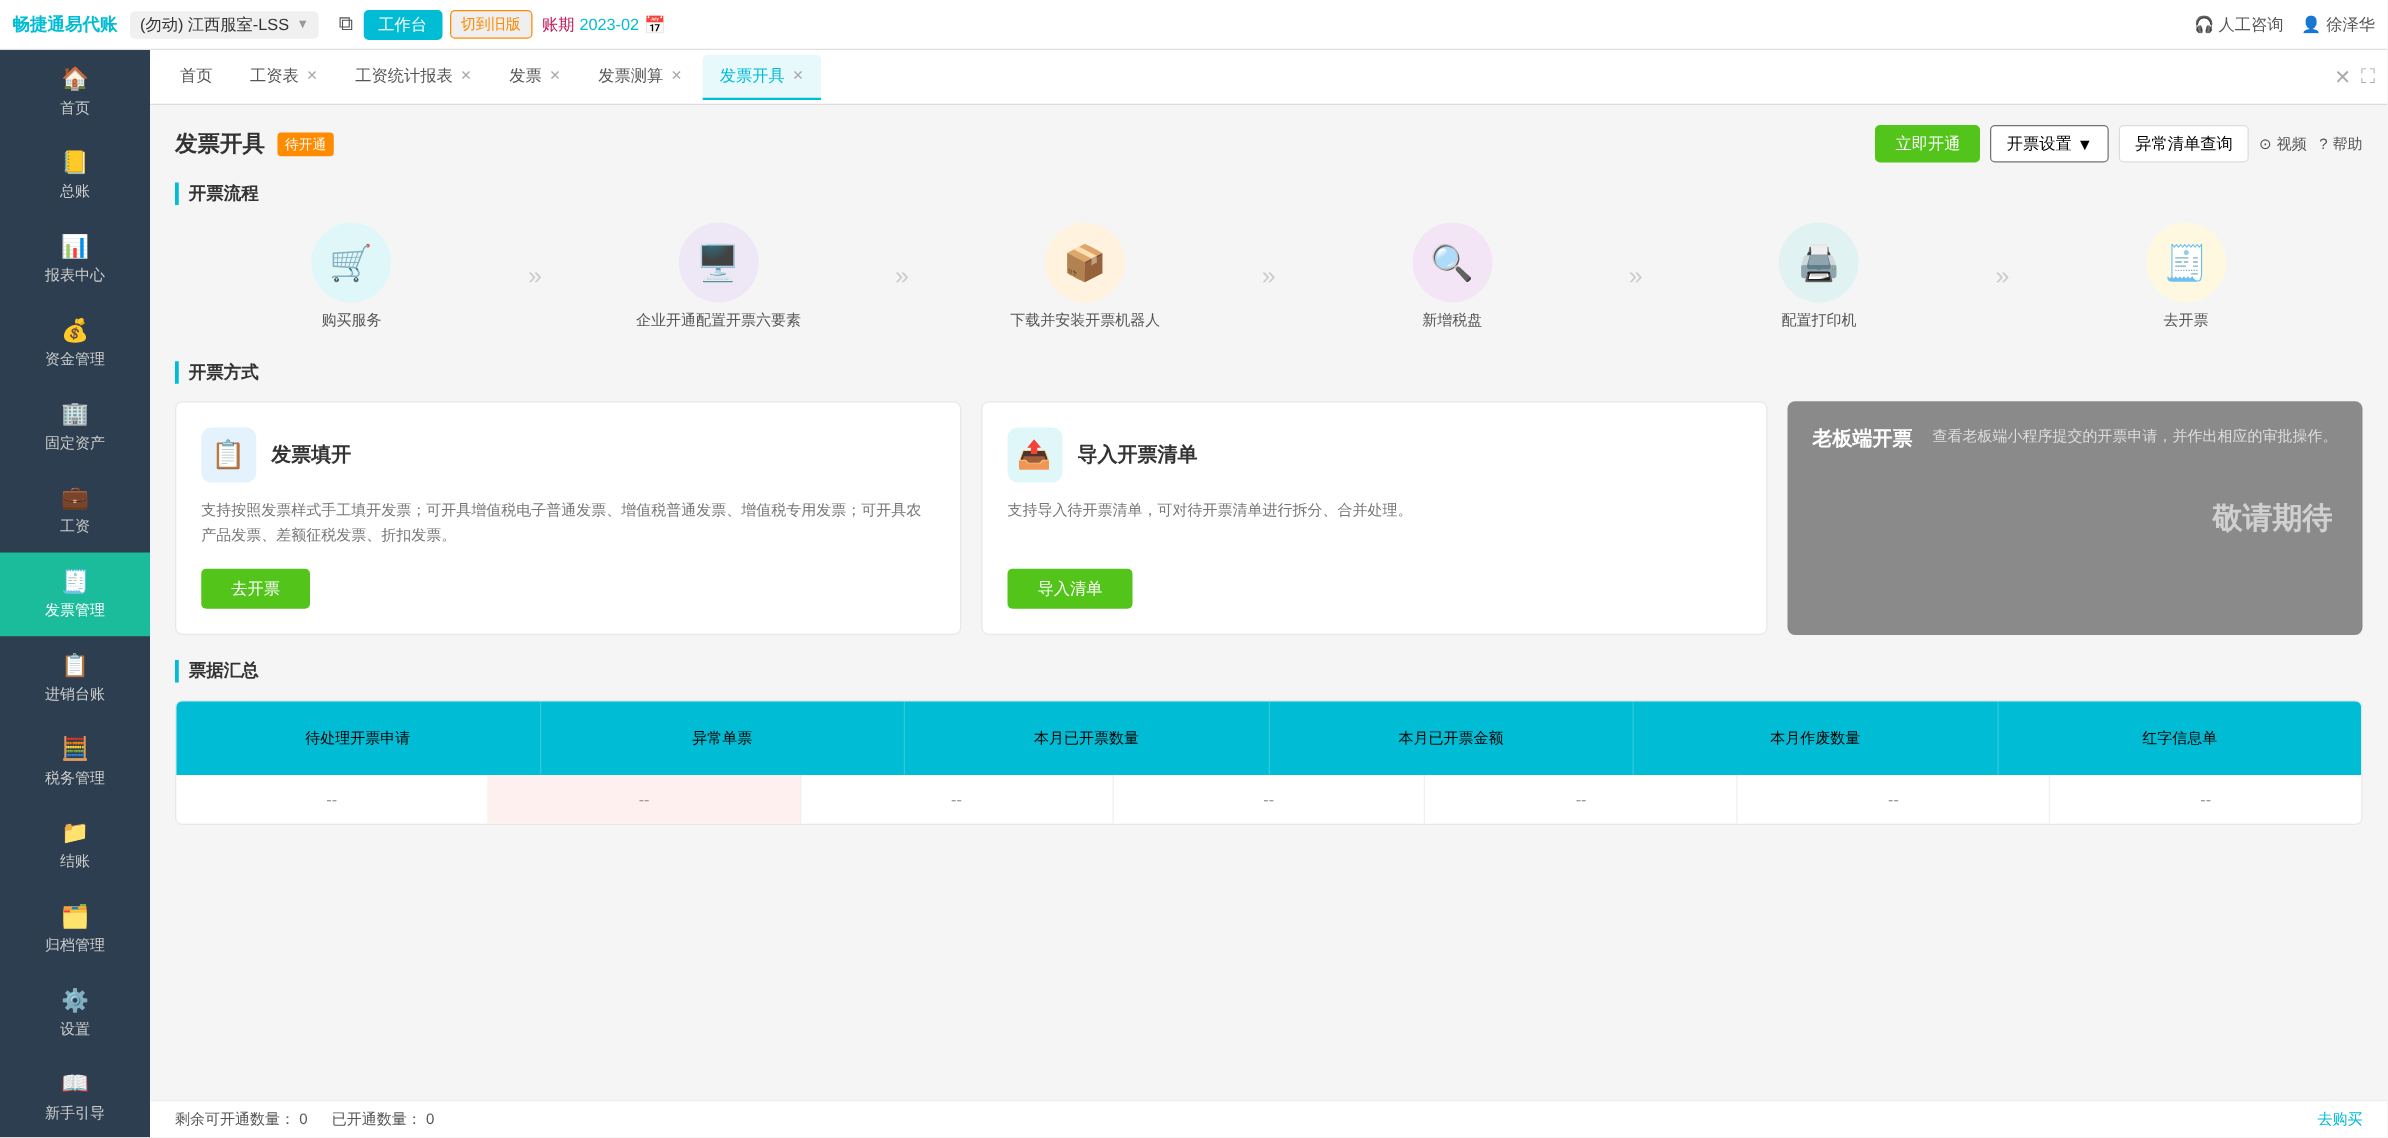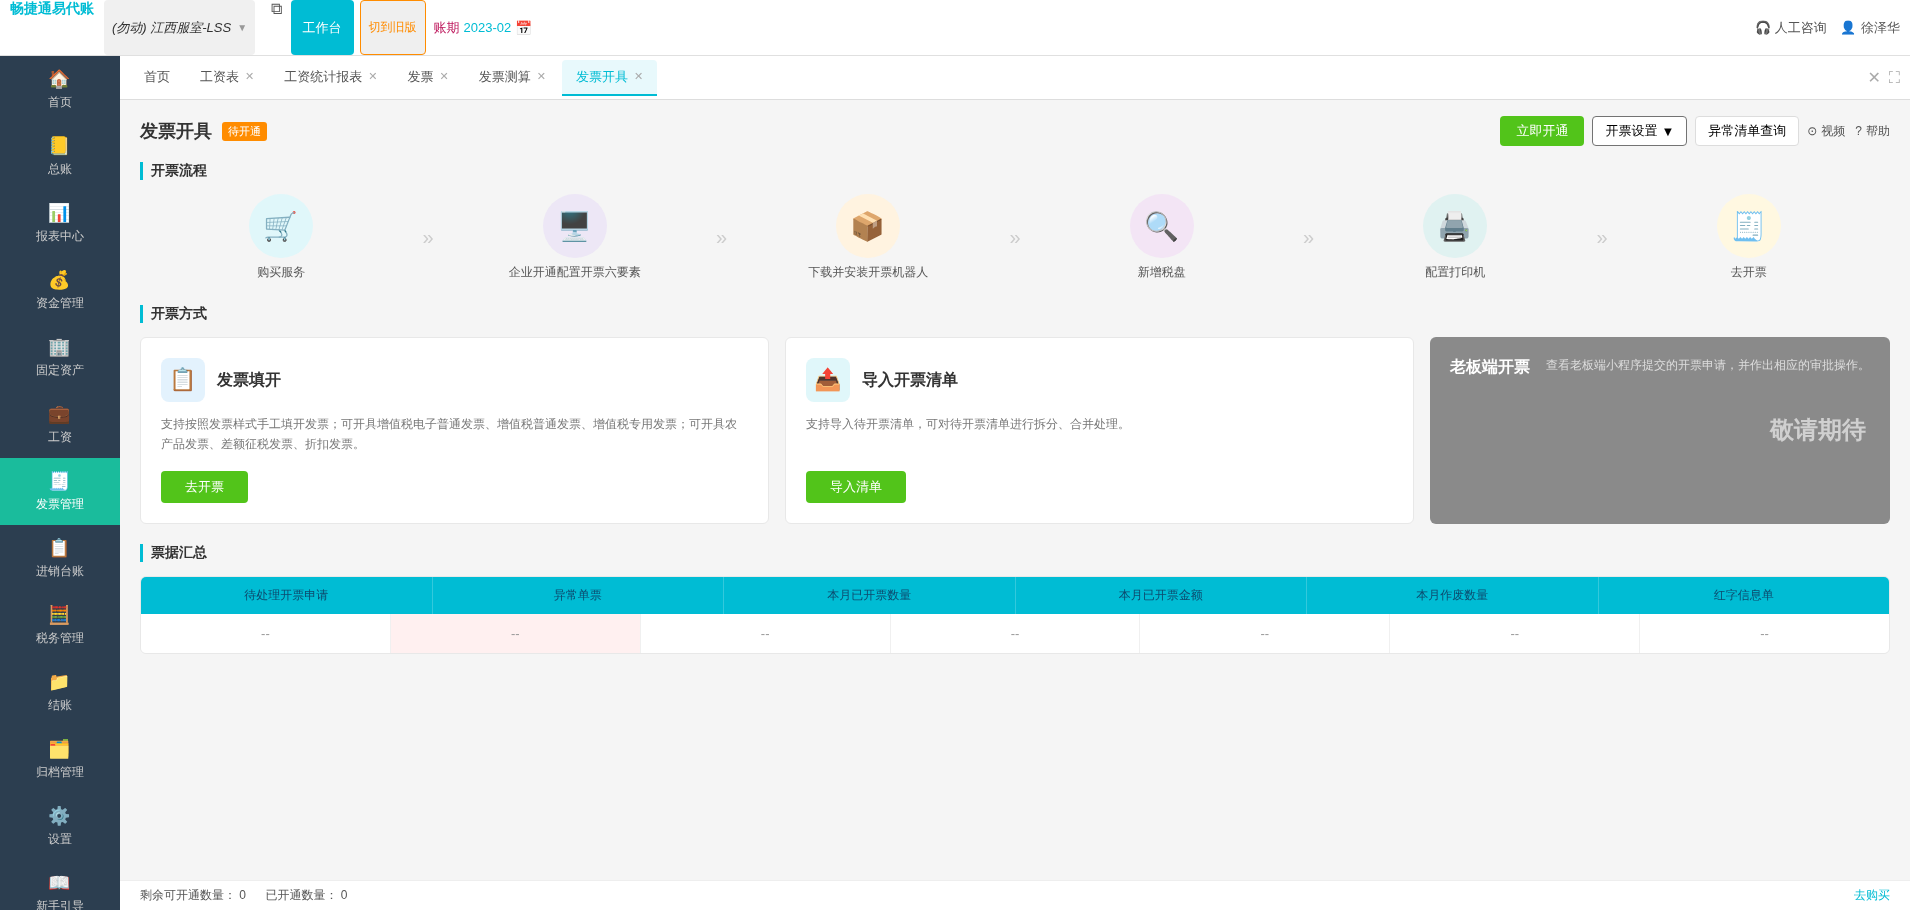--- a/index.html
+++ b/index.html
@@ -1,24 +1,24 @@
 <!DOCTYPE html>
 <html><head>
   <meta charset="utf-8">
   <style>
     * { box-sizing: border-box; margin: 0; padding: 0; }
     body { font-family: 'Microsoft YaHei', Arial, sans-serif; font-size: 13px; background: #f5f5f5; display: flex; flex-direction: column; height: 910px; overflow: hidden; }
 
     
     .top-bar {
-      display: flex; background: #fff; height: 56px;
+      display: flex; align-items: center; background: #fff; height: 40px;
       border-bottom: 1px solid #e0e0e0; padding: 0 10px; flex-shrink: 0;
     }
     .top-bar-logo { color: #00bcd4; font-size: 14px; font-weight: bold; margin-right: 10px; }
-    .top-bar-company { display: flex; align-items: center; background: #f0f0f0; border-radius: 4px; padding: 2px 8px; font-size: 13px; color: #333; margin-right: 8px; font-style: italic; }
+    .top-bar-company { display: flex; align-items: center; background: #f0f0f0; border-radius: 4px; padding: 2px 8px; font-size: 13px; color: #333; margin-right: 8px; }
     .top-bar-company .arrow { margin-left: 6px; color: #999; font-size: 10px; }
     .top-bar-icons { display: flex; gap: 6px; margin: 0 8px; }
     .top-bar-icons span { color: #555; font-size: 16px; cursor: pointer; }
     .top-bar-btn { background: #00bcd4; color: #fff; border: none; border-radius: 4px; padding: 3px 12px; font-size: 13px; cursor: pointer; margin-right: 6px; }
     .top-bar-old { color: #ff8c00; border: 1px solid #ff8c00; border-radius: 4px; padding: 2px 8px; font-size: 12px; cursor: pointer; margin-right: 6px; }
     .top-bar-period { display: flex; align-items: center; color: #555; font-size: 13px; margin-right: 4px; }
     .top-bar-period span { margin-left: 2px; color: #be185d; }
     .top-bar-right { margin-left: auto; display: flex; align-items: center; gap: 14px; color: #555; font-size: 13px; }
     .top-bar-right .user { display: flex; align-items: center; gap: 4px; }
 
@@ -81,21 +81,21 @@
     .method-desc { font-size: 12px; color: #777; line-height: 1.7; flex: 1; margin-bottom: 16px; }
     .btn-go { background: #52c41a; color: #fff; border: none; border-radius: 4px; padding: 7px 24px; font-size: 13px; cursor: pointer; align-self: flex-start; }
     .method-card-old { flex: 1; background: #8a8a8a; border-radius: 6px; padding: 20px; display: flex; flex-direction: row; justify-content: space-between; max-width: 460px; position: relative; }
     .method-card-old-title { font-size: 16px; font-weight: bold; color: #fff; margin-bottom: 10px; }
     .method-card-old-desc { font-size: 12px; color: #ddd; margin-bottom: 12px; }
     .coming-soon { position: absolute; right: 24px; top: 50%; transform: translateY(-50%); font-size: 24px; font-weight: bold; color: rgba(255,255,255,0.6); }
 
     
     .summary-table { border-radius: 6px; overflow: hidden; border: 1px solid #e8e8e8; }
     .summary-header { display: flex; background: #00bcd4; }
-    .summary-header-cell { flex: 1; padding: 10px 8px; text-align: center; color: #0c4a6e; font-size: 12px; border-right: 1px solid rgba(255,255,255,0.2); }
+    .summary-header-cell { flex: 1; padding: 21px 8px; text-align: center; color: #000000; font-size: 12px; border-right: 1px solid rgba(255,255,255,0.2); }
     .summary-header-cell:last-child { border-right: none; }
     .summary-row { display: flex; background: #fff; }
     .summary-cell { flex: 1; padding: 12px 8px; text-align: center; color: #999; font-size: 13px; border-right: 1px solid #f0f0f0; }
     .summary-cell.highlight { background: #fff0f0; }
     .summary-cell:last-child { border-right: none; }
 
     
     .bottom-bar { background: #fff; border-top: 1px solid #eee; padding: 6px 20px; display: flex; align-items: center; justify-content: space-between; font-size: 12px; color: #555; flex-shrink: 0; }
     .bottom-bar-link { color: #00bcd4; cursor: pointer; }
   </style>

